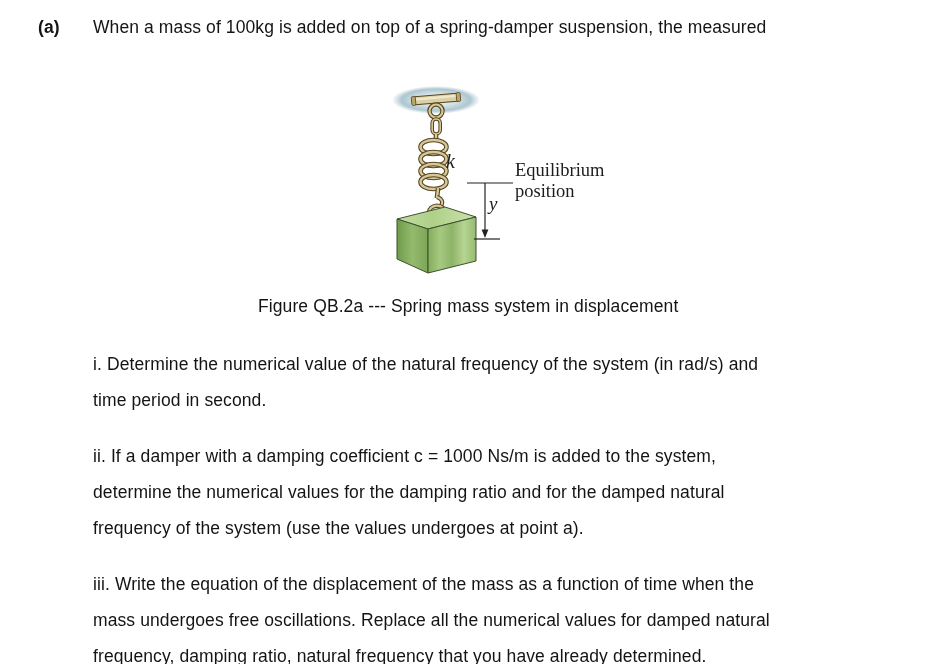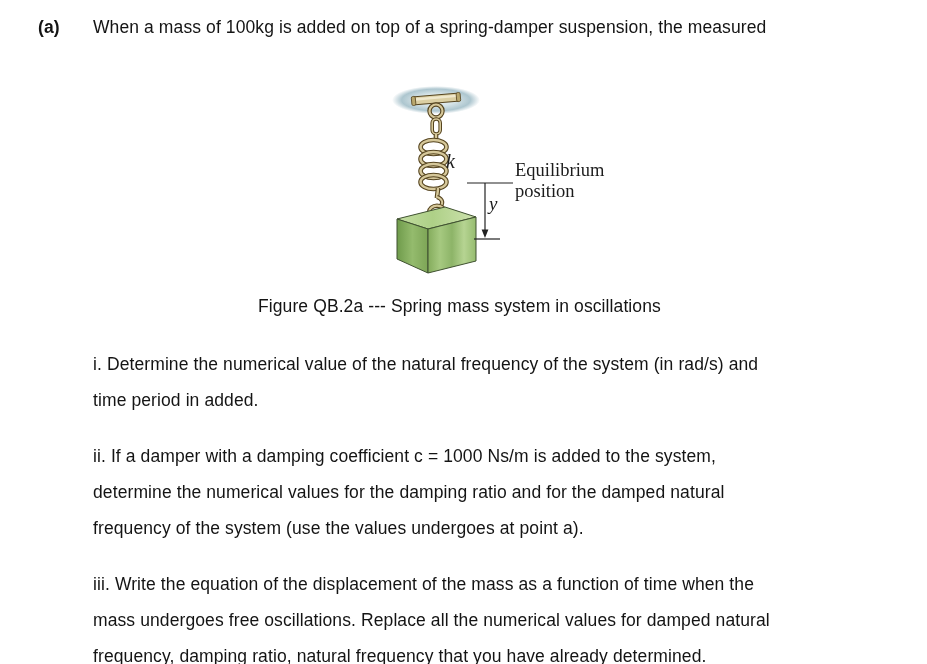--- a/index.html
+++ b/index.html
@@ -111,24 +111,24 @@
       <polygon points="481.6,229.5 488.4,229.5 485,238" fill="#222222" stroke="none"></polygon>
       <line x1="474" y1="239" x2="500" y2="239"></line>
     </g>
 
     <text class="figtext ital" x="446" y="168" font-size="20">k</text>
     <text class="figtext ital" x="489" y="210" font-size="19">y</text>
     <text class="figtext" x="515" y="176" font-size="18.5">Equilibrium</text>
     <text class="figtext" x="515" y="197" font-size="18.5">position</text>
   </svg>
 
-  <div class="tline" style="left:258px;top:295px">Figure QB.2a --- Spring mass system in oscillations</div>
+  <div class="tline" style="left:258px;top:295px">Figure QB.2a --- Spring mass system in displacement</div>
 
   <div class="tline" style="left:93px;top:353px">i. Determine the numerical value of the natural frequency of the system (in rad/s) and</div>
-  <div class="tline" style="left:93px;top:389px">time period in added.</div>
+  <div class="tline" style="left:93px;top:389px">time period in second.</div>
 
   <div class="tline" style="left:93px;top:445px">ii. If a damper with a damping coefficient c = 1000 Ns/m is added to the system,</div>
   <div class="tline" style="left:93px;top:481px">determine the numerical values for the damping ratio and for the damped natural</div>
   <div class="tline" style="left:93px;top:517px">frequency of the system (use the values undergoes at point a).</div>
 
   <div class="tline" style="left:93px;top:573px">iii. Write the equation of the displacement of the mass as a function of time when the</div>
   <div class="tline" style="left:93px;top:609px">mass undergoes free oscillations. Replace all the numerical values for damped natural</div>
   <div class="tline" style="left:93px;top:645px">frequency, damping ratio, natural frequency that you have already determined.</div>
 
 </div>

